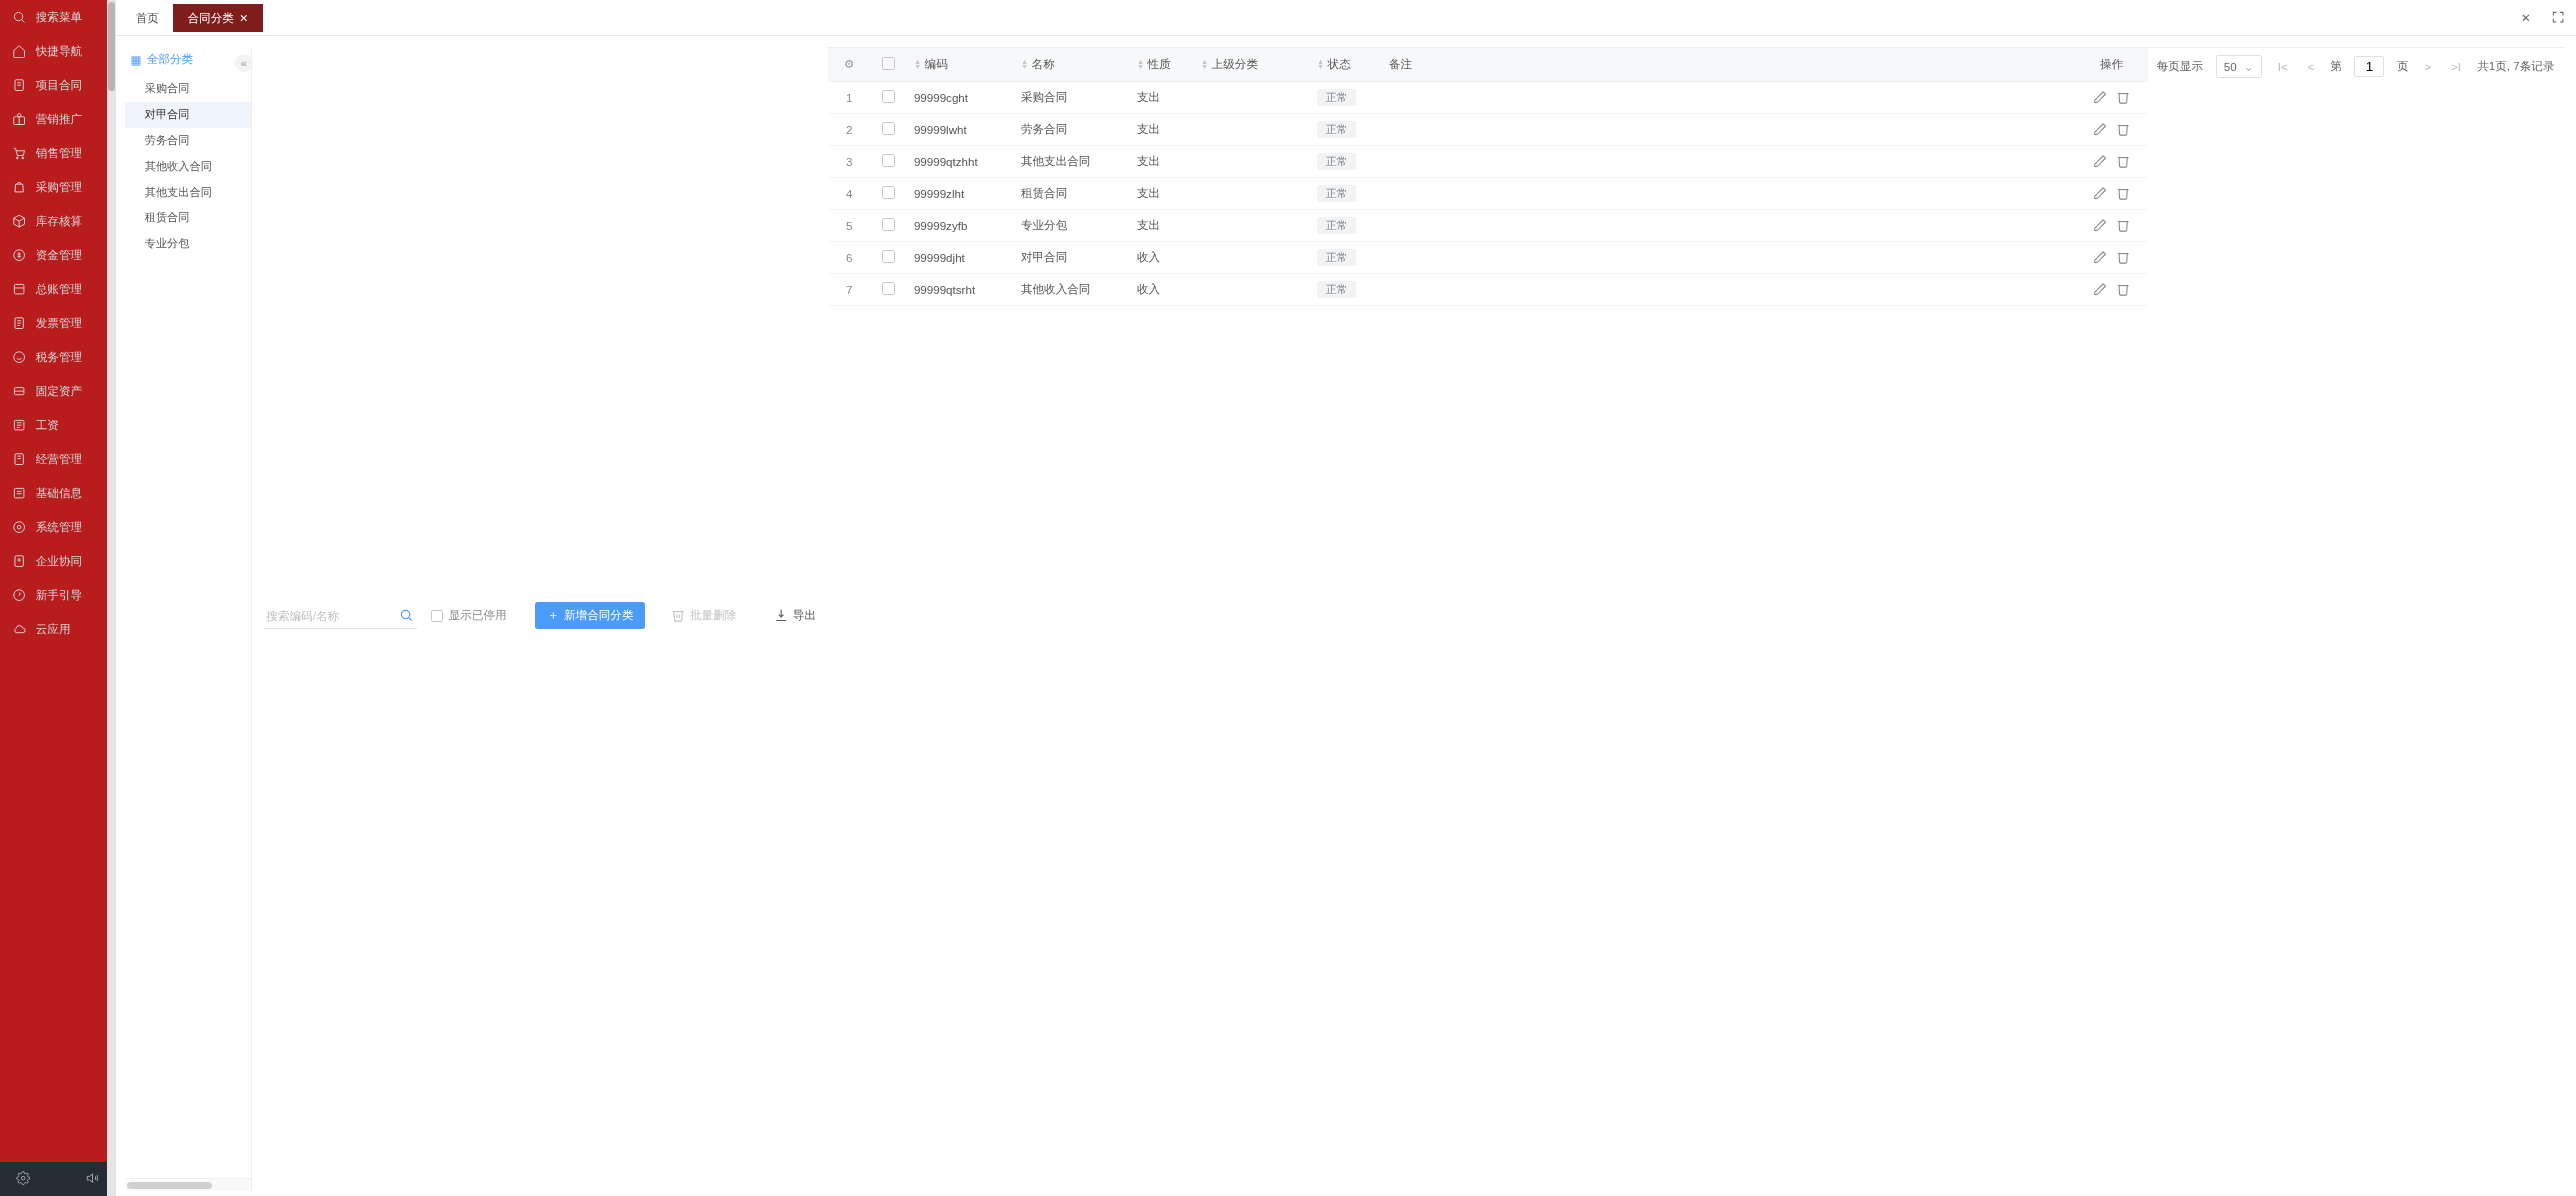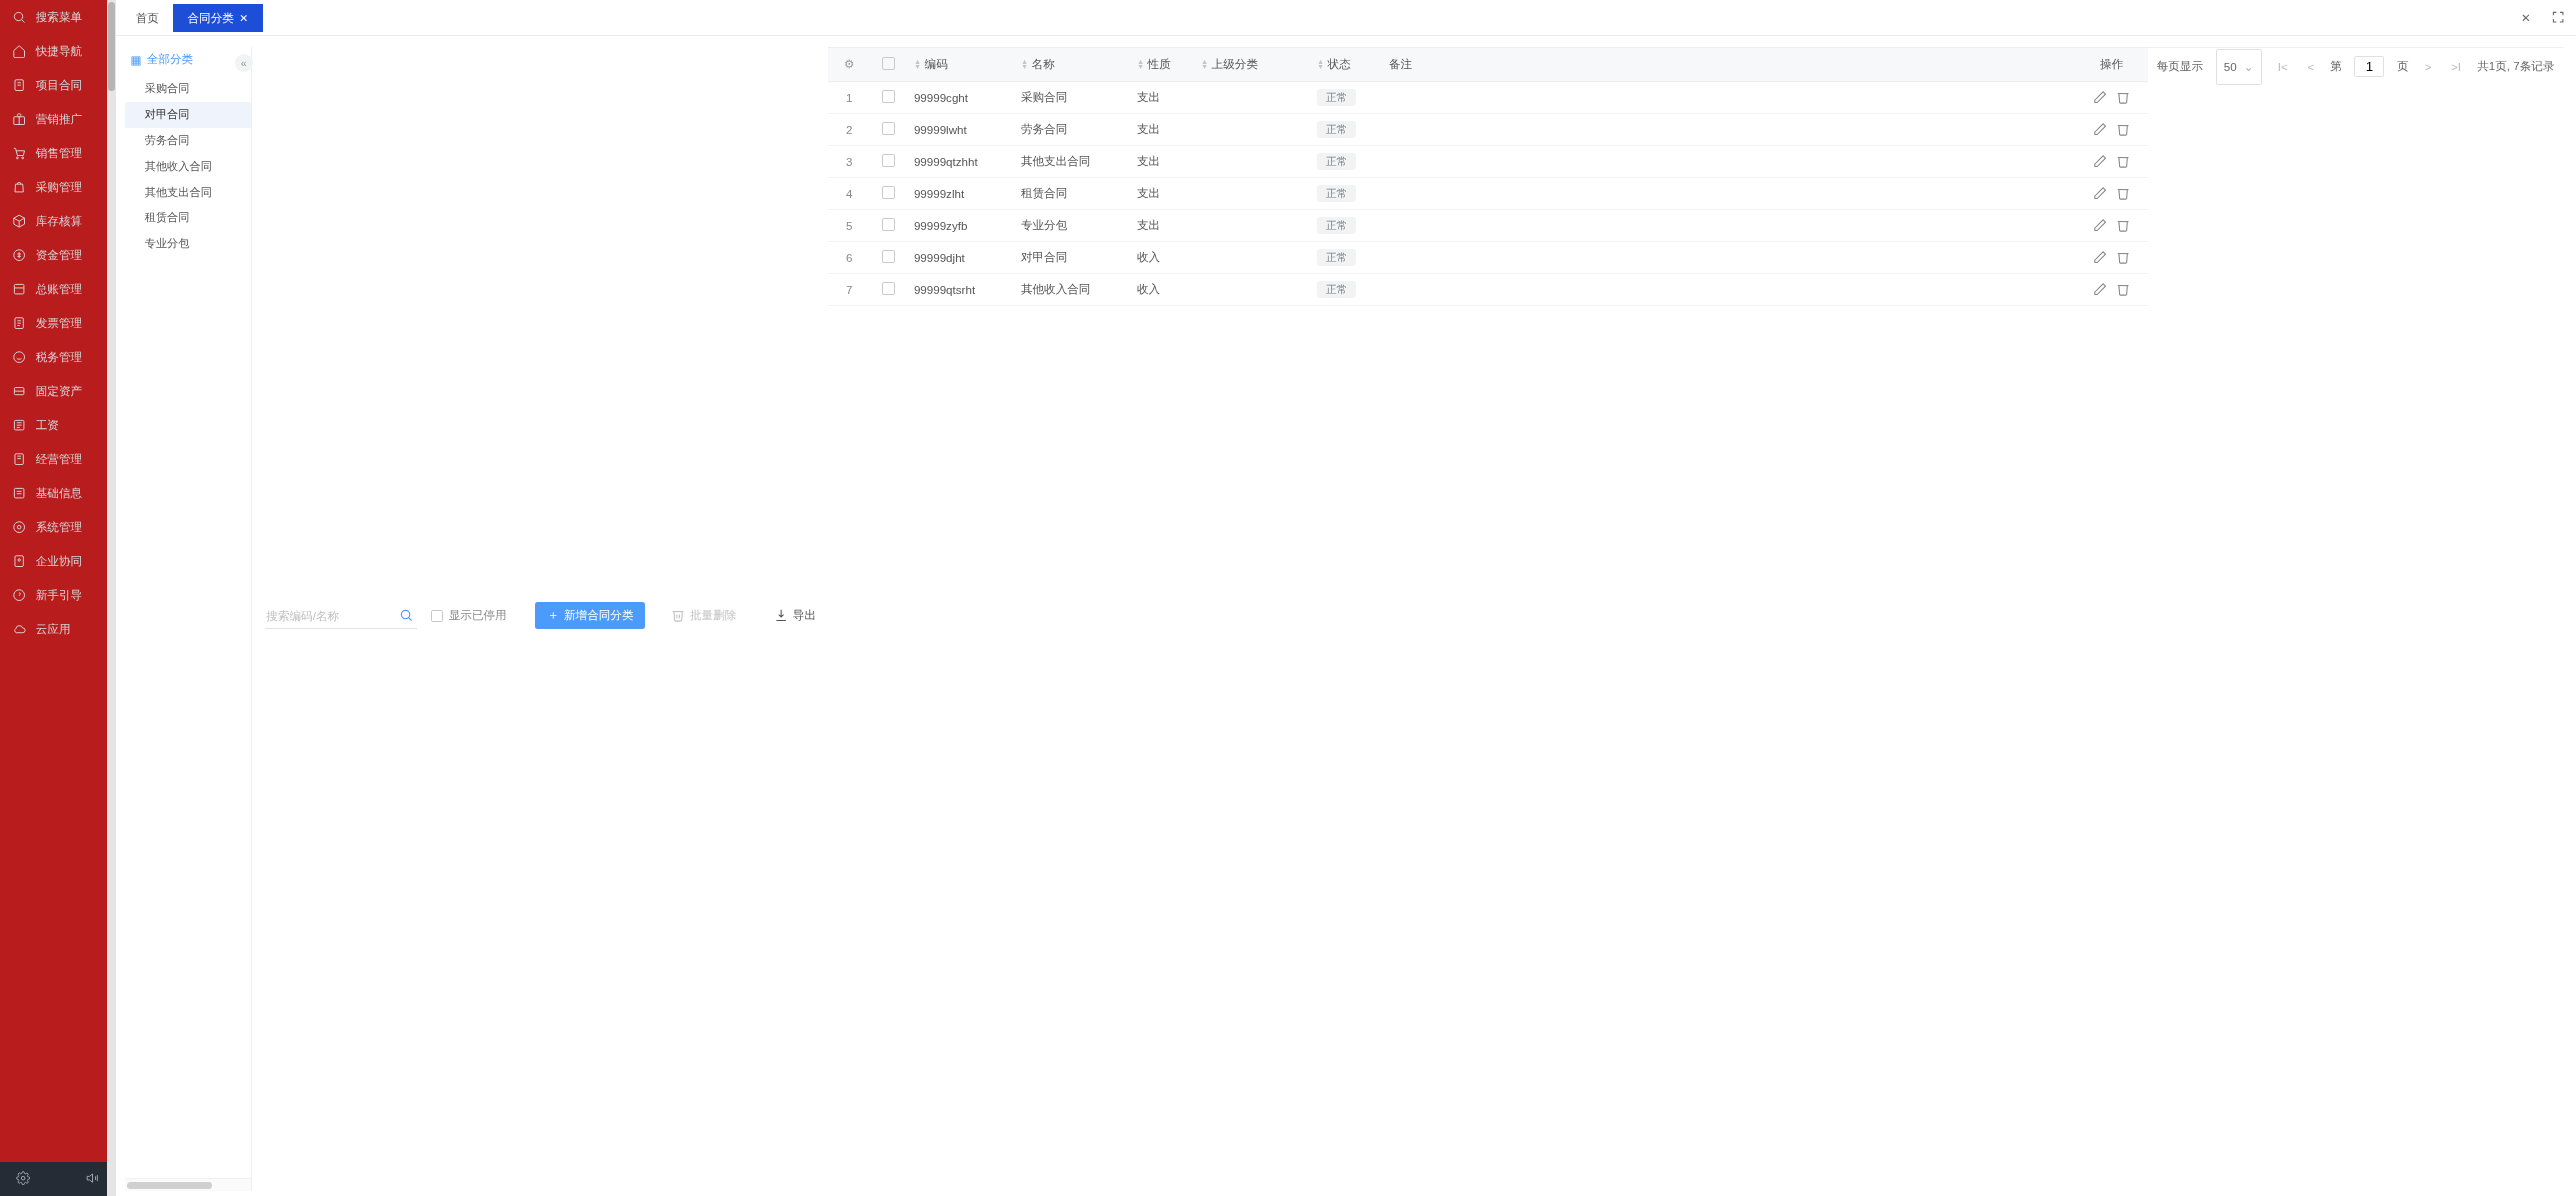--- a/index.html
+++ b/index.html
@@ -16,21 +16,21 @@
 .sidebar-footer { height: 34px; background: #262c35; display: flex; align-items: center; justify-content: space-between; padding: 0 16px; }
 .sidebar-footer .icon { color: #a8abb2; cursor: pointer; }
 
 
 .main { flex: 1; display: flex; flex-direction: column; min-width: 0; }
 
 
 .tabbar { height: 36px; display: flex; align-items: center; border-bottom: 0.9px solid #eaeaea; padding-left: 5.4px; position: relative; }
 .tab { height: 28px; line-height: 36px; padding: 0 14.3px; cursor: pointer; color: #555; font-size: 11.6px; display: flex; align-items: center; gap: 5.4px; }
 .tab.home { color: #555; }
-.tab.active { background: #1d4ed8; color: #fff; }
+.tab.active { background: #7f1d1d; color: #fff; }
 .tab .close { font-size: 10.7px; }
 .tabbar .tab-actions { margin-left: auto; display: flex; align-items: center; gap: 7.2px; padding-right: 5.4px; }
 .tab-action-btn { width: 25px; height: 25px; display: flex; align-items: center; justify-content: center; cursor: pointer; color: #666; border-radius: 1.8px; }
 
 
 .content { flex: 1; display: flex; min-height: 0; padding: 10.7px 12.5px 5.4px 9px; gap: 0; }
 
 
 .tree-panel { width: 127px; border-right: 0.9px solid #eee; display: flex; flex-direction: column; position: relative; }
 .tree-header { display: flex; align-items: center; gap: 5.4px; color: #4b9bfa; padding: 5.4px 3.6px 9px 5.4px; font-size: 11.6px; }
@@ -75,21 +75,21 @@
 .col-status { width: 72px; }
 .col-ops { width: 72px; text-align: center; }
 .status-tag { display: inline-block; background: #f2f3f5; color: #7a7e86; padding: 1.8px 9px; border-radius: 2.7px; font-size: 10.7px; }
 .row-chk { width: 12.5px; height: 12.5px; border: 0.9px solid #c8c8c8; border-radius: 1.8px; display: inline-block; }
 .row-ops { display: flex; gap: 9px; justify-content: center; color: #888; }
 .row-ops span { cursor: pointer; }
 .gear { color: #999; }
 
 
 .pager { height: 39px; display: flex; align-items: center; justify-content: flex-end; gap: 12.5px; padding: 0 9px; color: #666; font-size: 11.6px; border-top: 0.9px solid #f0f0f0; }
-.pager .select { display: inline-flex; align-items: center; gap: 7.2px; border: 0.9px solid #e0e0e0; height: 36px; padding: 0 7.2px; border-radius: 1.8px; cursor: pointer; }
+.pager .select { display: inline-flex; align-items: center; gap: 7.2px; border: 0.9px solid #e0e0e0; height: 23px; padding: 0 7.2px; border-radius: 1.8px; cursor: pointer; }
 .pager .pg-btn { color: #bbb; cursor: pointer; padding: 0 3.6px; }
 .pager input { width: 30px; height: 21.5px; border: 0.9px solid #e0e0e0; text-align: center; border-radius: 1.8px; }
 
 svg { width: 14.3px; height: 14.3px; }
 .icon svg { stroke: currentColor; fill: none; stroke-width: 1.6; }
 </style>
 </head>
 <body>
 
 <div class="app">

